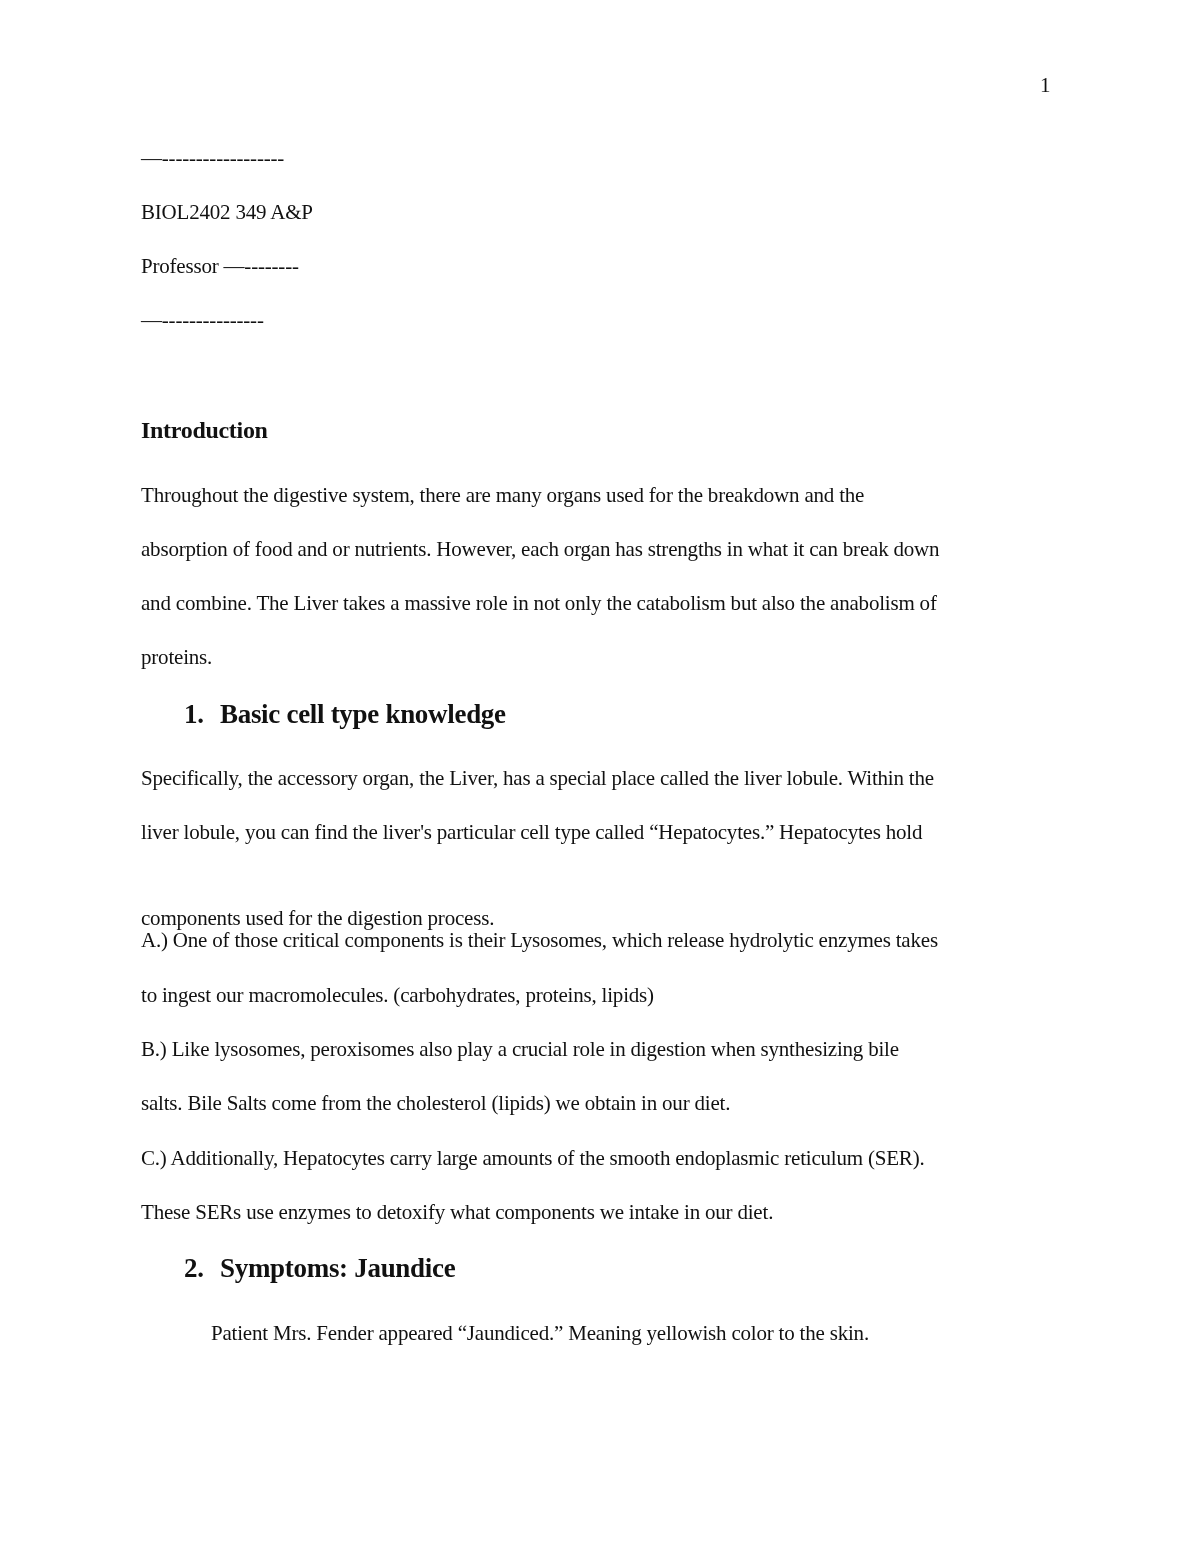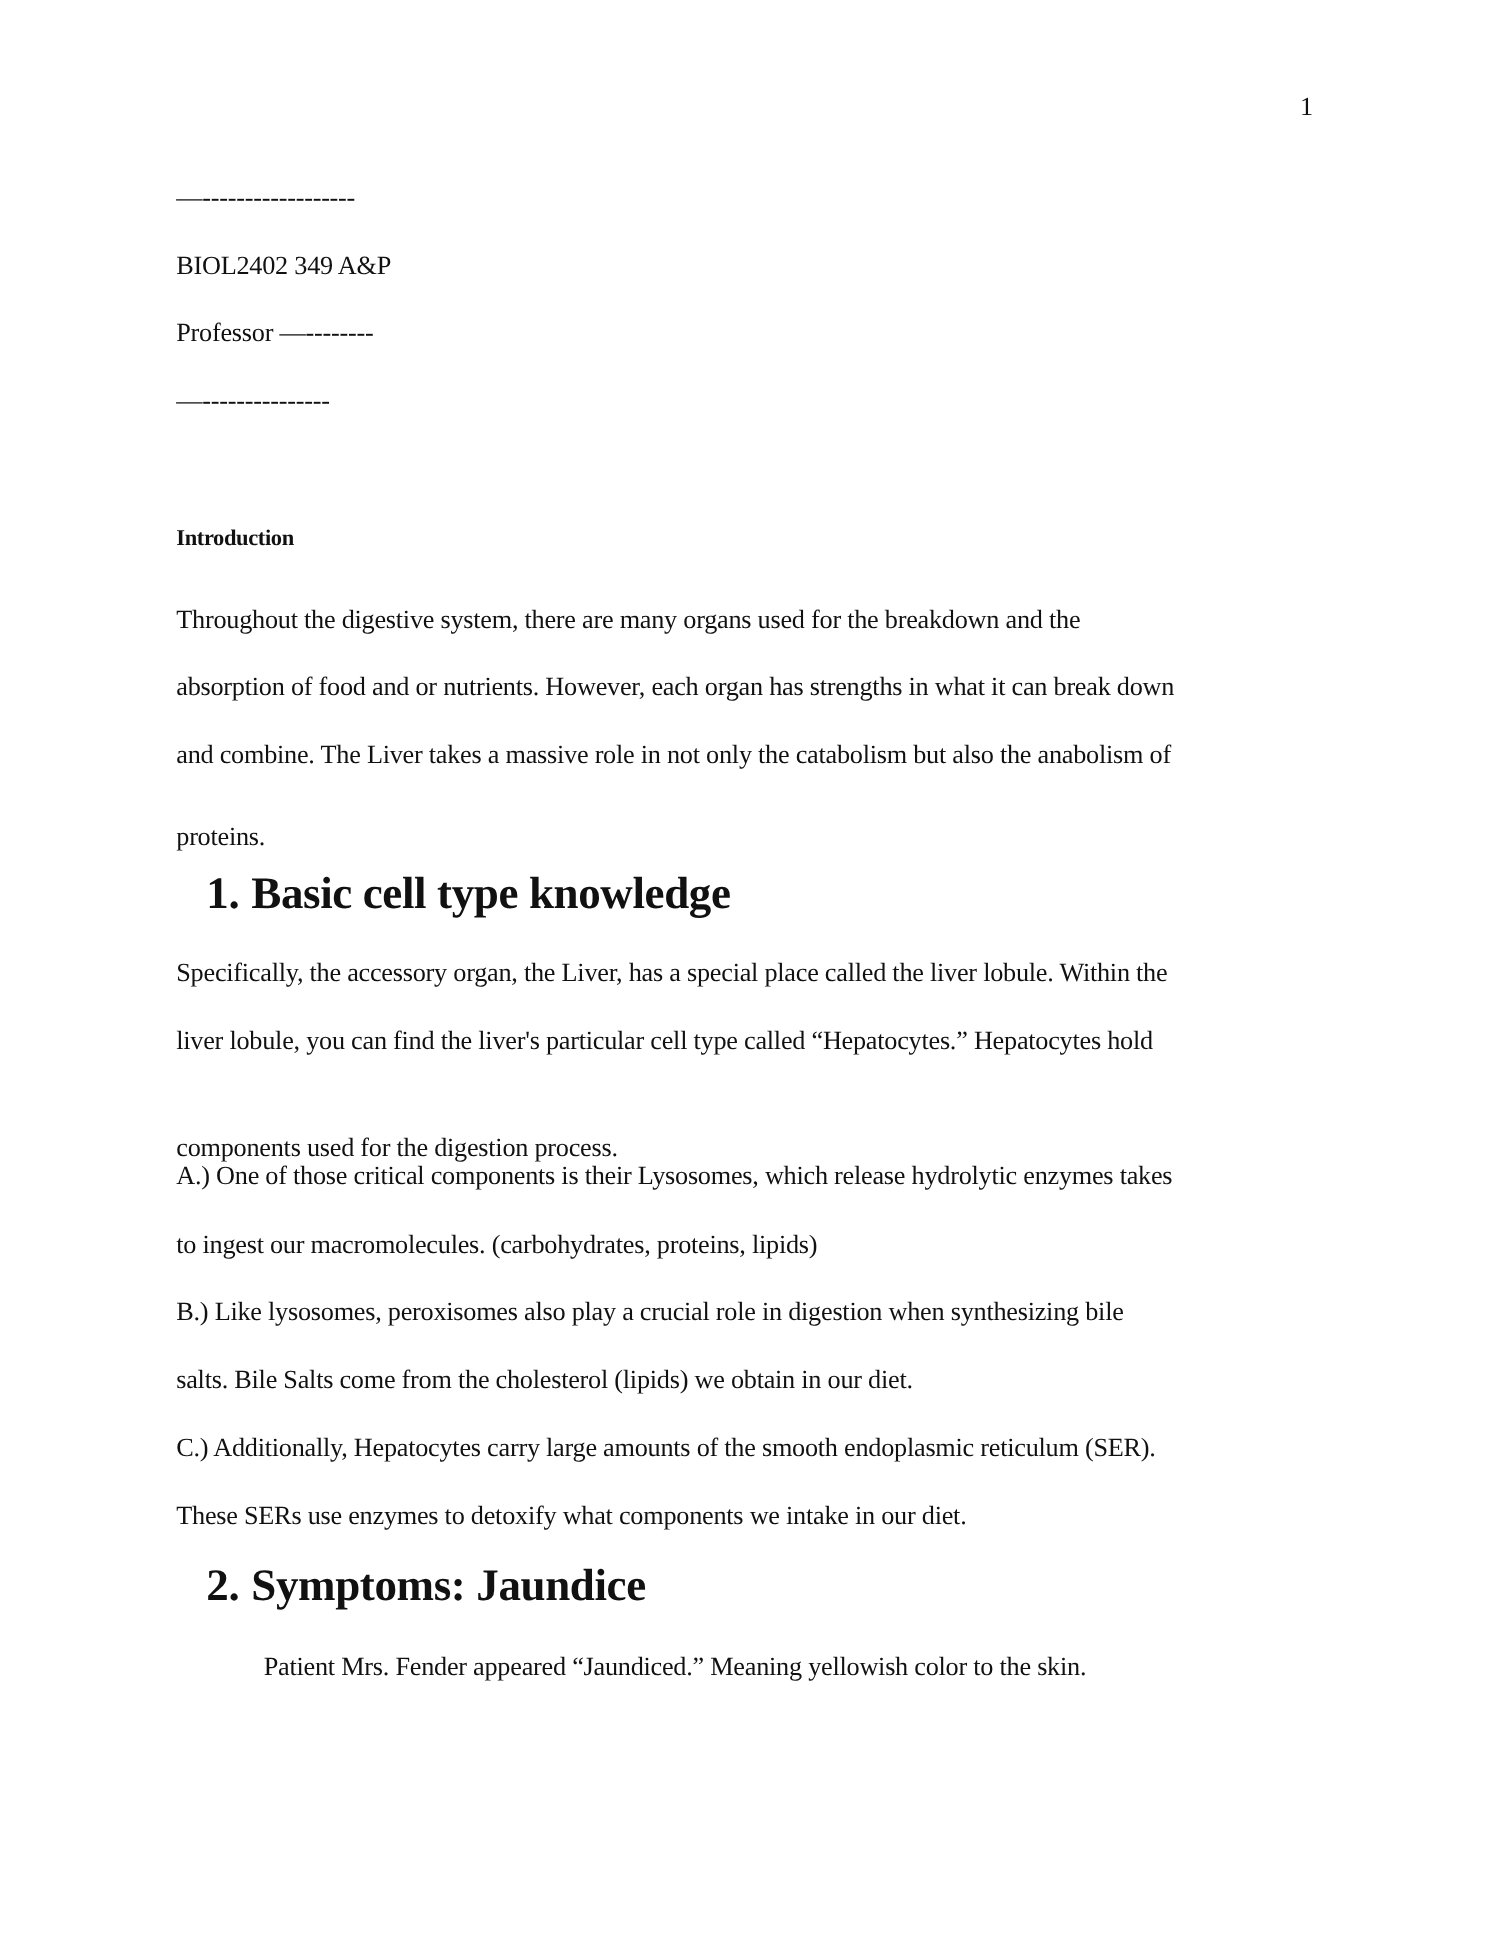--- a/index.html
+++ b/index.html
@@ -41,30 +41,30 @@
       position: absolute;
       left: 0;
       width: 1200px;
       text-align: center;
       font-size: 21px;
       line-height: 26px;
     }
     .heading {
       position: absolute;
       left: 141px;
-      font-size: 18px;
+      font-size: 24px;
       line-height: 32px;
       font-weight: bold;
       white-space: nowrap;
       letter-spacing: -0.3px;
     }
     .num-heading {
       position: absolute;
-      left: 165px;
-      font-size: 36px;
+      left: 184px;
+      font-size: 27px;
       line-height: 32px;
       font-weight: bold;
       white-space: nowrap;
       letter-spacing: -0.3px;
     }
     .num-heading .num {
       display: inline-block;
       width: 36px;
     }
     .indent {
@@ -82,21 +82,21 @@
   <div class="line" style="top:199px;">BIOL2402 349 A&amp;P</div>
   <div class="line" style="top:253px;">Professor —--------</div>
   <div class="line" style="top:307px;">—---------------</div>
 
 
   <div class="heading" style="top:414px;">Introduction</div>
 
   <div class="line" style="top:482px;">Throughout the digestive system, there are many organs used for the breakdown and the</div>
   <div class="line" style="top:536px;">absorption of food and or nutrients. However, each organ has strengths in what it can break down</div>
   <div class="line" style="top:590px;">and combine. The Liver takes a massive role in not only the catabolism but also the anabolism of</div>
-  <div class="line" style="top:644px;margin-top:12px;">proteins.</div>
+  <div class="line" style="top:644px;">proteins.</div>
 
   <div class="num-heading" style="top:698px;">
     <span class="num">1.</span><span>Basic cell type knowledge</span>
   </div>
 
   <div class="line" style="top:765px;">Specifically, the accessory organ, the Liver, has a special place called the liver lobule. Within the</div>
   <div class="line" style="top:819px;">liver lobule, you can find the liver's particular cell type called “Hepatocytes.” Hepatocytes hold</div>
   <div class="line" style="top:873px;margin-top:32px;">components used for the digestion process.</div>
   <div class="line" style="top:927px;">A.) One of those critical components is their Lysosomes, which release hydrolytic enzymes takes</div>
   <div class="line" style="top:982px;">to ingest our macromolecules. (carbohydrates, proteins, lipids)</div>

